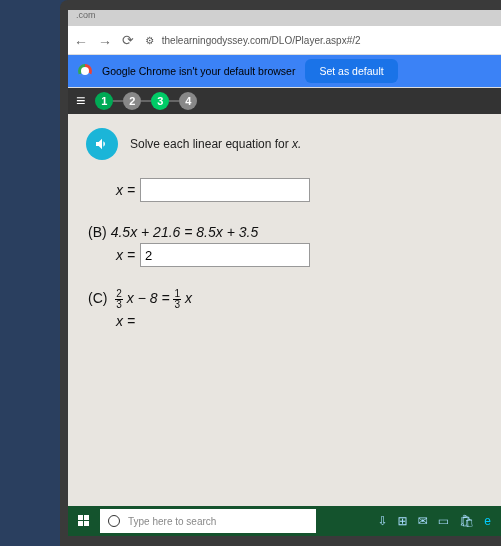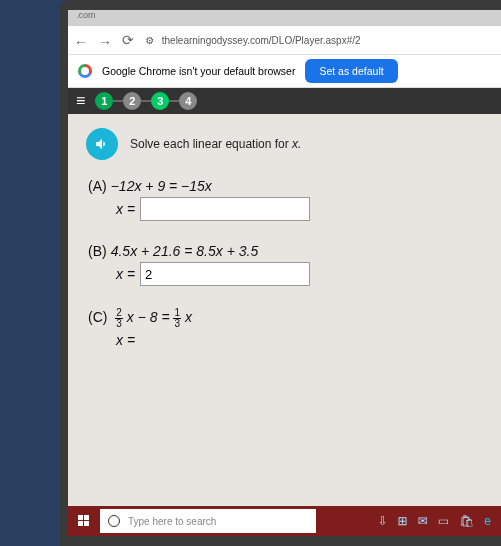--- a/index.html
+++ b/index.html
@@ -4,21 +4,21 @@
 <style>
 body{margin:0;font-family:Arial,sans-serif;background:#2a3f5f;overflow:hidden}
 .device{width:501px;height:546px;background:#2a3f5f;position:relative}
 .laptop-bezel{position:absolute;left:60px;top:0;right:0;bottom:0;background:#3a3a3a;border-radius:8px 0 0 0}
 .screen{position:absolute;left:68px;top:10px;right:0;bottom:10px;background:#e8e5e0;overflow:hidden}
 .tab-bar{height:16px;background:#d0d0d0;display:flex;align-items:flex-start;font-size:9px;color:#666;padding:0 8px}
 .nav-bar{height:28px;background:#fff;display:flex;align-items:center;padding:0 6px;gap:10px;border-bottom:1px solid #ddd}
 .nav-btn{color:#666;font-size:14px;cursor:pointer}
 .url-box{flex:1;display:flex;align-items:center;gap:6px;font-size:10px;color:#555}
 .url-icon{width:12px;height:12px;display:inline-flex;align-items:center;justify-content:center;font-size:10px}
-.infobar{height:32px;background:#ffffff;display:flex;align-items:center;padding:0 10px;gap:10px;border-bottom:1px solid #ddd;font-size:10.5px}
+.infobar{height:32px;background:#3b82f6;display:flex;align-items:center;padding:0 10px;gap:10px;border-bottom:1px solid #ddd;font-size:10.5px}
 .chrome-icon{width:14px;height:14px;border-radius:50%;background:conic-gradient(#ea4335 0 33%,#4285f4 33% 66%,#34a853 66%);position:relative}
 .chrome-icon::after{content:'';position:absolute;top:3px;left:3px;width:8px;height:8px;border-radius:50%;background:#fff}
 .default-btn{background:#1a73e8;color:#fff;border:none;border-radius:6px;padding:6px 14px;font-size:10.5px;cursor:pointer}
 .app-header{height:26px;background:#333;display:flex;align-items:center;padding:0 8px;gap:10px}
 .hamburger{color:#fff;font-size:16px;cursor:pointer}
 .step-track{display:flex;align-items:center;gap:0}
 .step-pill{width:18px;height:18px;border-radius:50%;display:flex;align-items:center;justify-content:center;font-size:11px;font-weight:bold;color:#fff}
 .step-done{background:#0a5}
 .step-active{background:#0c6}
 .step-todo{background:#888}
@@ -29,21 +29,21 @@
 .italic-x{font-style:italic}
 .content{padding:0 20px}
 .question{margin-bottom:22px}
 .q-line{font-size:14px;color:#111;margin-bottom:3px}
 .letter{margin-right:4px}
 .ans-row{display:flex;align-items:center;gap:5px;padding-left:28px;font-size:14px;color:#111}
 .ans-row input{border:1px solid #999;background:#fff;font-size:13px;padding:2px 4px;height:18px;width:160px}
 .frac{display:inline-flex;flex-direction:column;align-items:center;font-size:10px;line-height:10px;vertical-align:middle}
 .frac .n{border-bottom:1px solid #000;padding:0 1px}
 .frac .d{padding:0 1px}
-.taskbar{position:absolute;bottom:0;left:0;right:0;height:30px;background:#7f1d1d;display:flex;align-items:center;padding:0}
+.taskbar{position:absolute;bottom:0;left:0;right:0;height:30px;background:#14532d;display:flex;align-items:center;padding:0}
 .start-btn{width:32px;height:30px;display:flex;align-items:center;justify-content:center;color:#fff;font-size:14px;cursor:pointer}
 .search-box{background:#fff;height:24px;display:flex;align-items:center;gap:8px;padding:0 8px;font-size:10px;color:#888;flex:1;margin-right:6px;max-width:200px}
 .search-box .circ{width:10px;height:10px;border:1.5px solid #333;border-radius:50%}
 .tray{display:flex;align-items:center;gap:10px;padding:0 10px;margin-left:auto}
 .tray-icon{color:#aaddff;font-size:12px;cursor:pointer}
 </style>
 </head>
 <body>
 
 <div class="device">
@@ -89,23 +89,20 @@
           </svg>
       </div>
       <div class="prompt-text">
         <span>Solve each linear equation for </span><span class="italic-x">x.</span>
       </div>
     </div>
 
     <div class="content">
 
       <div class="question">
-        <div class="q-line">
-          <span class="letter">(A)</span><span class="italic-x">−12x + 9 = −15x</span>
-        </div>
         <div class="ans-row">
           <span class="italic-x">x =</span>
           <input type="text" value="" style="">
         </div>
       </div>
 
       <div class="question">
         <div class="q-line">
           <span class="letter">(B)</span><span class="italic-x">4.5x + 21.6 = 8.5x + 3.5</span>
         </div>

